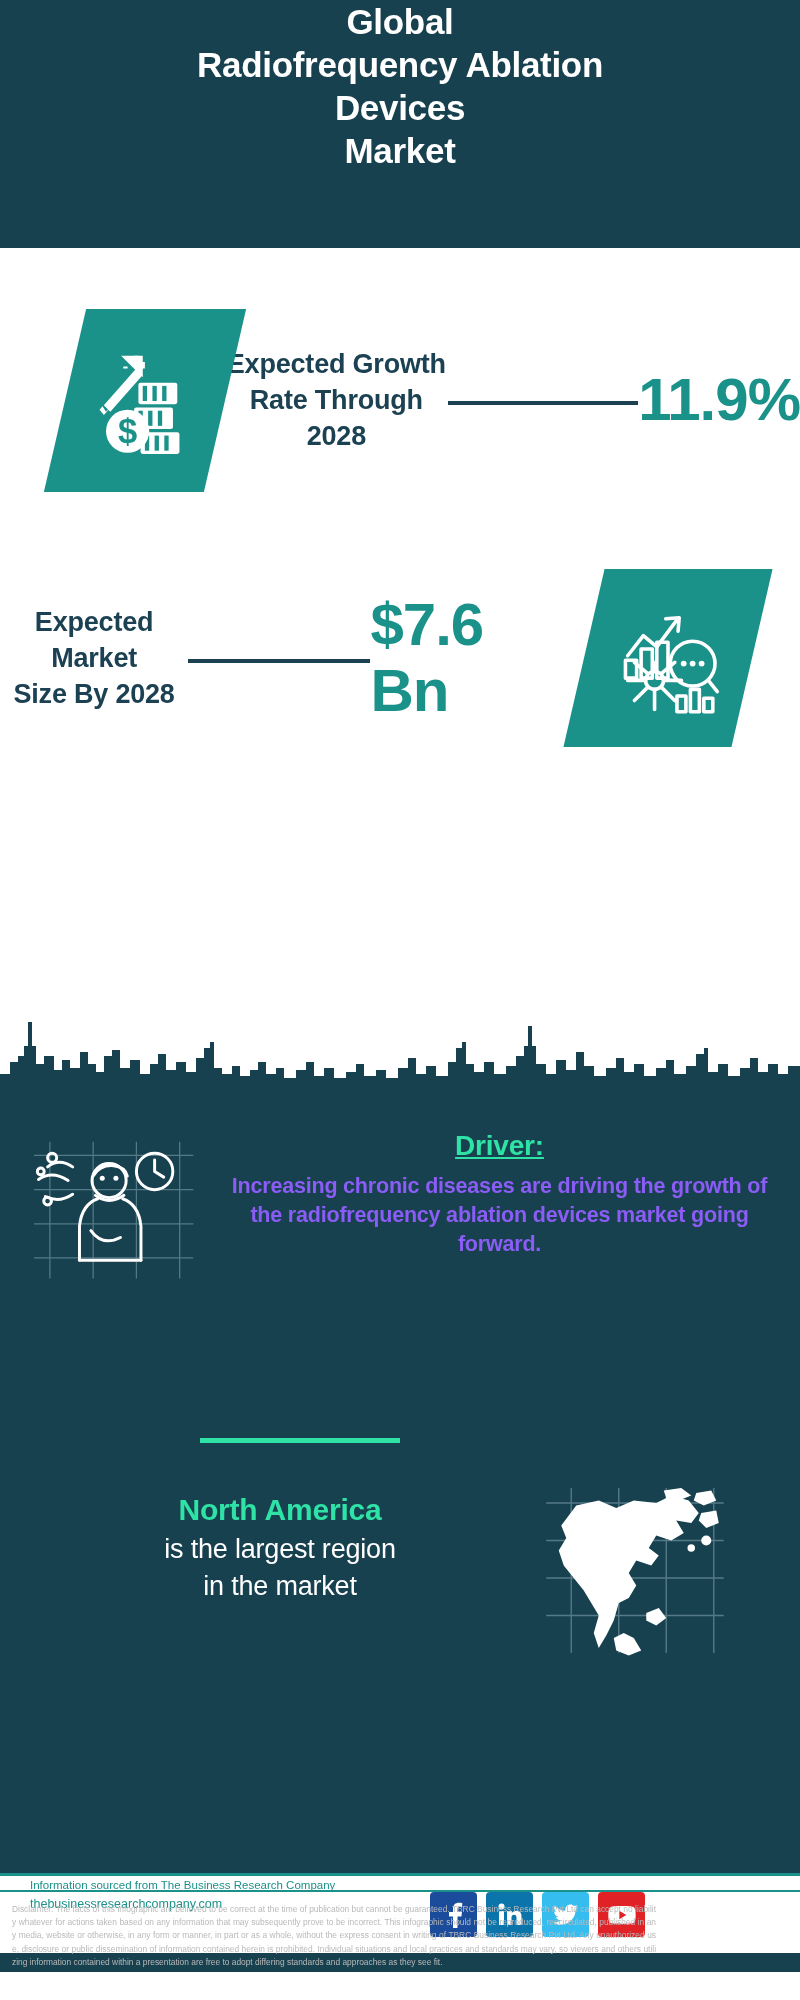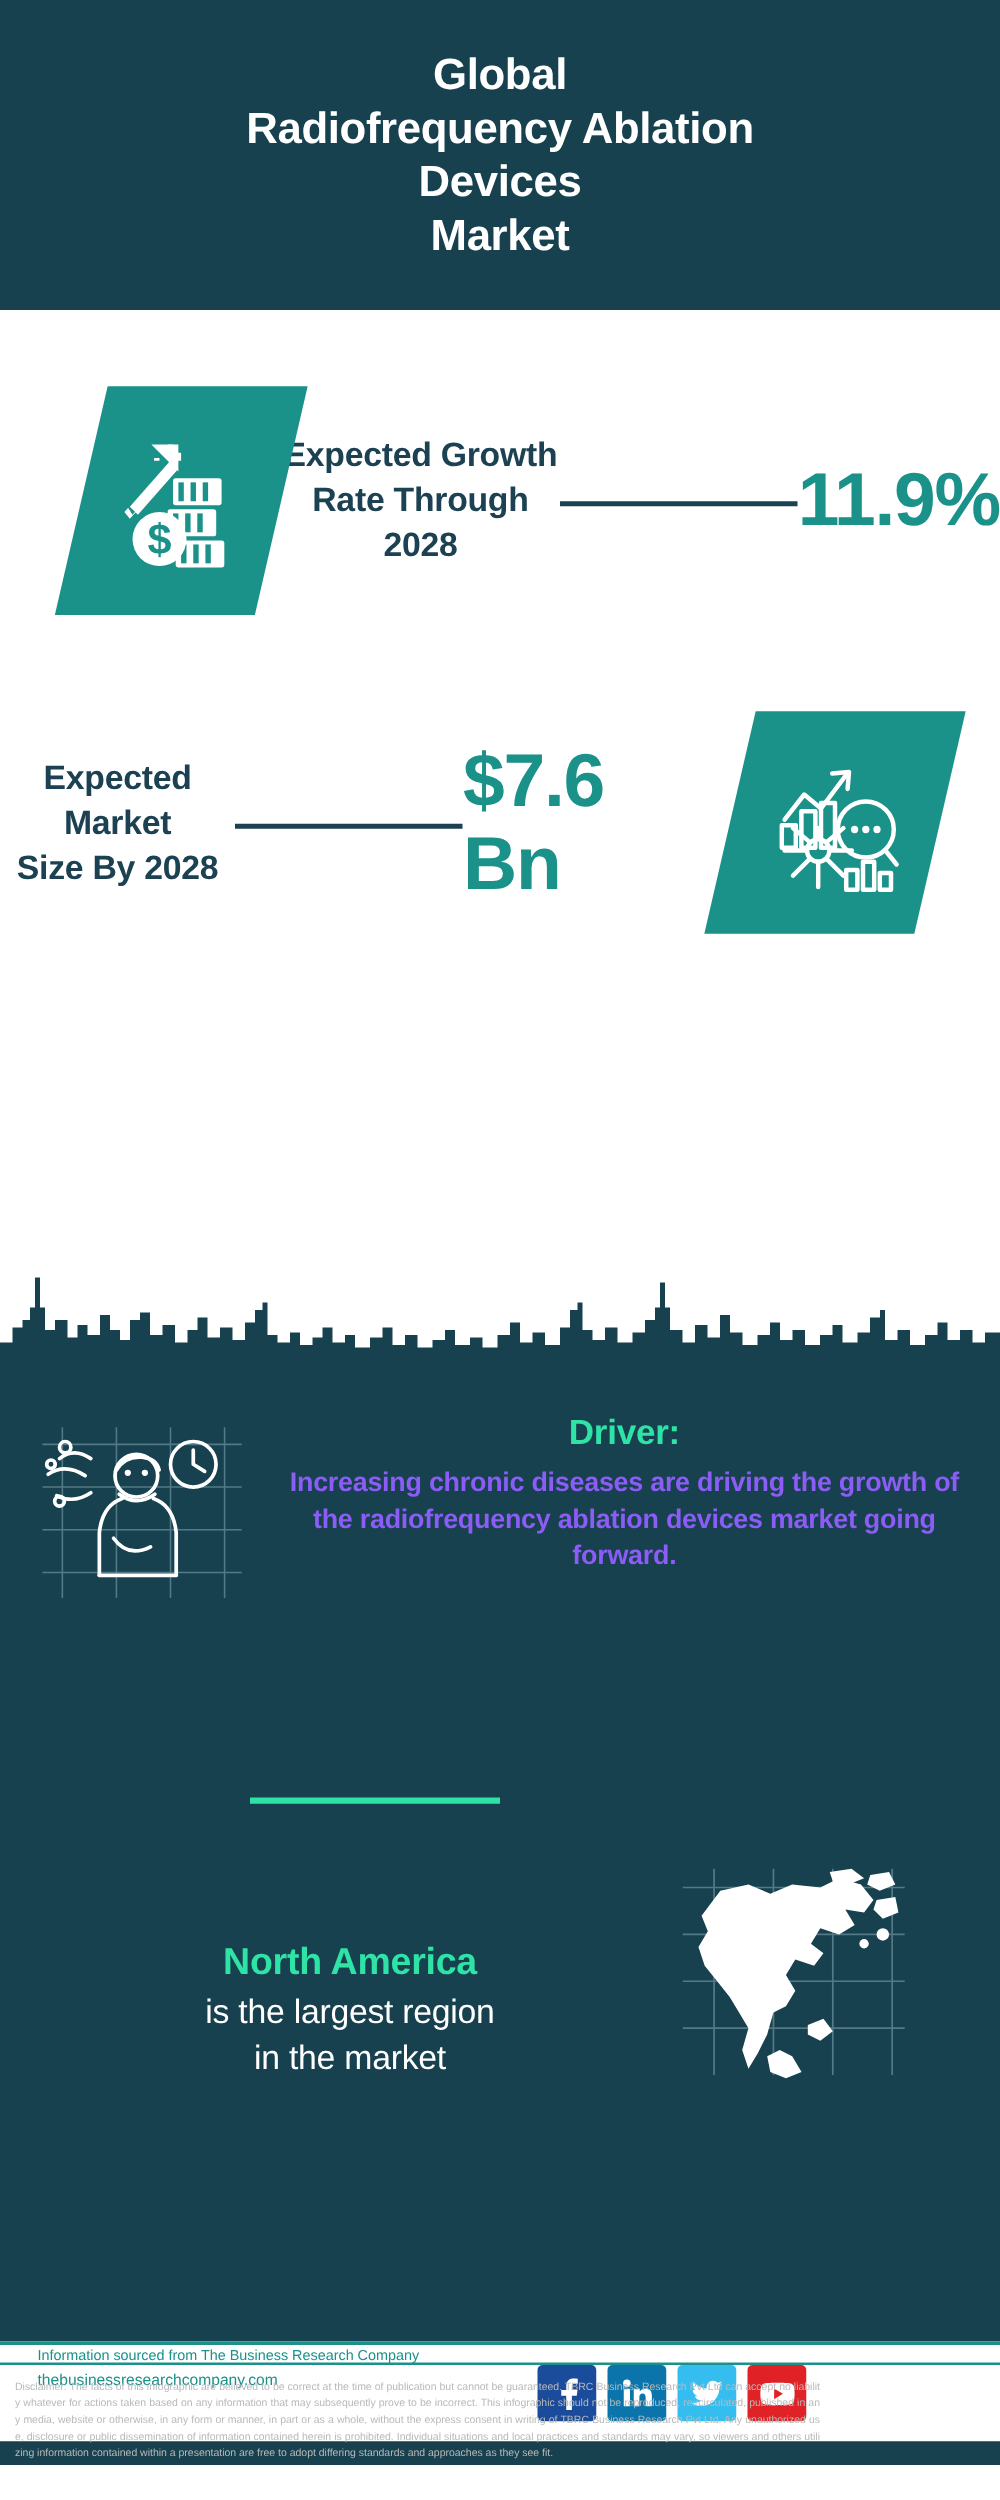--- a/index.html
+++ b/index.html
@@ -8,21 +8,21 @@
     font-family:"Liberation Sans", sans-serif;
     background:#ffffff;
     width:800px; height:2000px;
     position:relative; overflow:hidden;
   }
 
   
   .header{
     background:#18414f;
     width:800px; height:248px;
-    display:flex; align-items:center; justify-content:center;
+    display:flex; align-items:center; justify-content:flex-start;
     flex-direction:column;
     padding:0 40px;
   }
   .header h1{
     color:#ffffff;
     font-size:35px;
     line-height:43px;
     font-weight:bold;
     text-align:center;
     letter-spacing:-0.3px;
@@ -67,35 +67,35 @@
   }
 
   .driver-block{
     position:absolute; top:1110px; left:0; width:800px; height:260px;
     display:flex; align-items:flex-start;
   }
   .driver-icon{ width:190px; height:160px; margin-left:25px; margin-top:25px; }
   .driver-text{ flex:1; padding-right:20px; padding-left:4px; }
   .driver-title{
     color:#2fe2a6; font-size:28px; font-weight:bold; text-align:center;
-    margin-top:20px; letter-spacing:-0.2px;
+    margin-top:20px; letter-spacing:-0.2px;text-decoration:underline;
   }
   .driver-body{
     color:#8b5cf6; font-size:21.5px; font-weight:bold; line-height:29px;
     text-align:center; margin-top:10px; letter-spacing:-0.2px;
   }
 
   .mint-divider{
     position:absolute; top:1438px; left:200px;
     width:200px; height:5px; background:#2fe2a6;
   }
 
   .region-block{
     position:absolute; top:1475px; left:0; width:800px; height:190px;
-    display:flex; align-items:flex-end;
+    display:flex; align-items:flex-start;
   }
   .region-text{ width:540px; padding-left:20px; }
   .region-title{
     color:#2fe2a6; font-size:30px; font-weight:bold; text-align:center;
     letter-spacing:-0.2px; margin-top:18px;
   }
   .region-sub{
     color:#ffffff; font-size:27px; line-height:37px; text-align:center;
     margin-top:4px; letter-spacing:-0.2px;
   }

